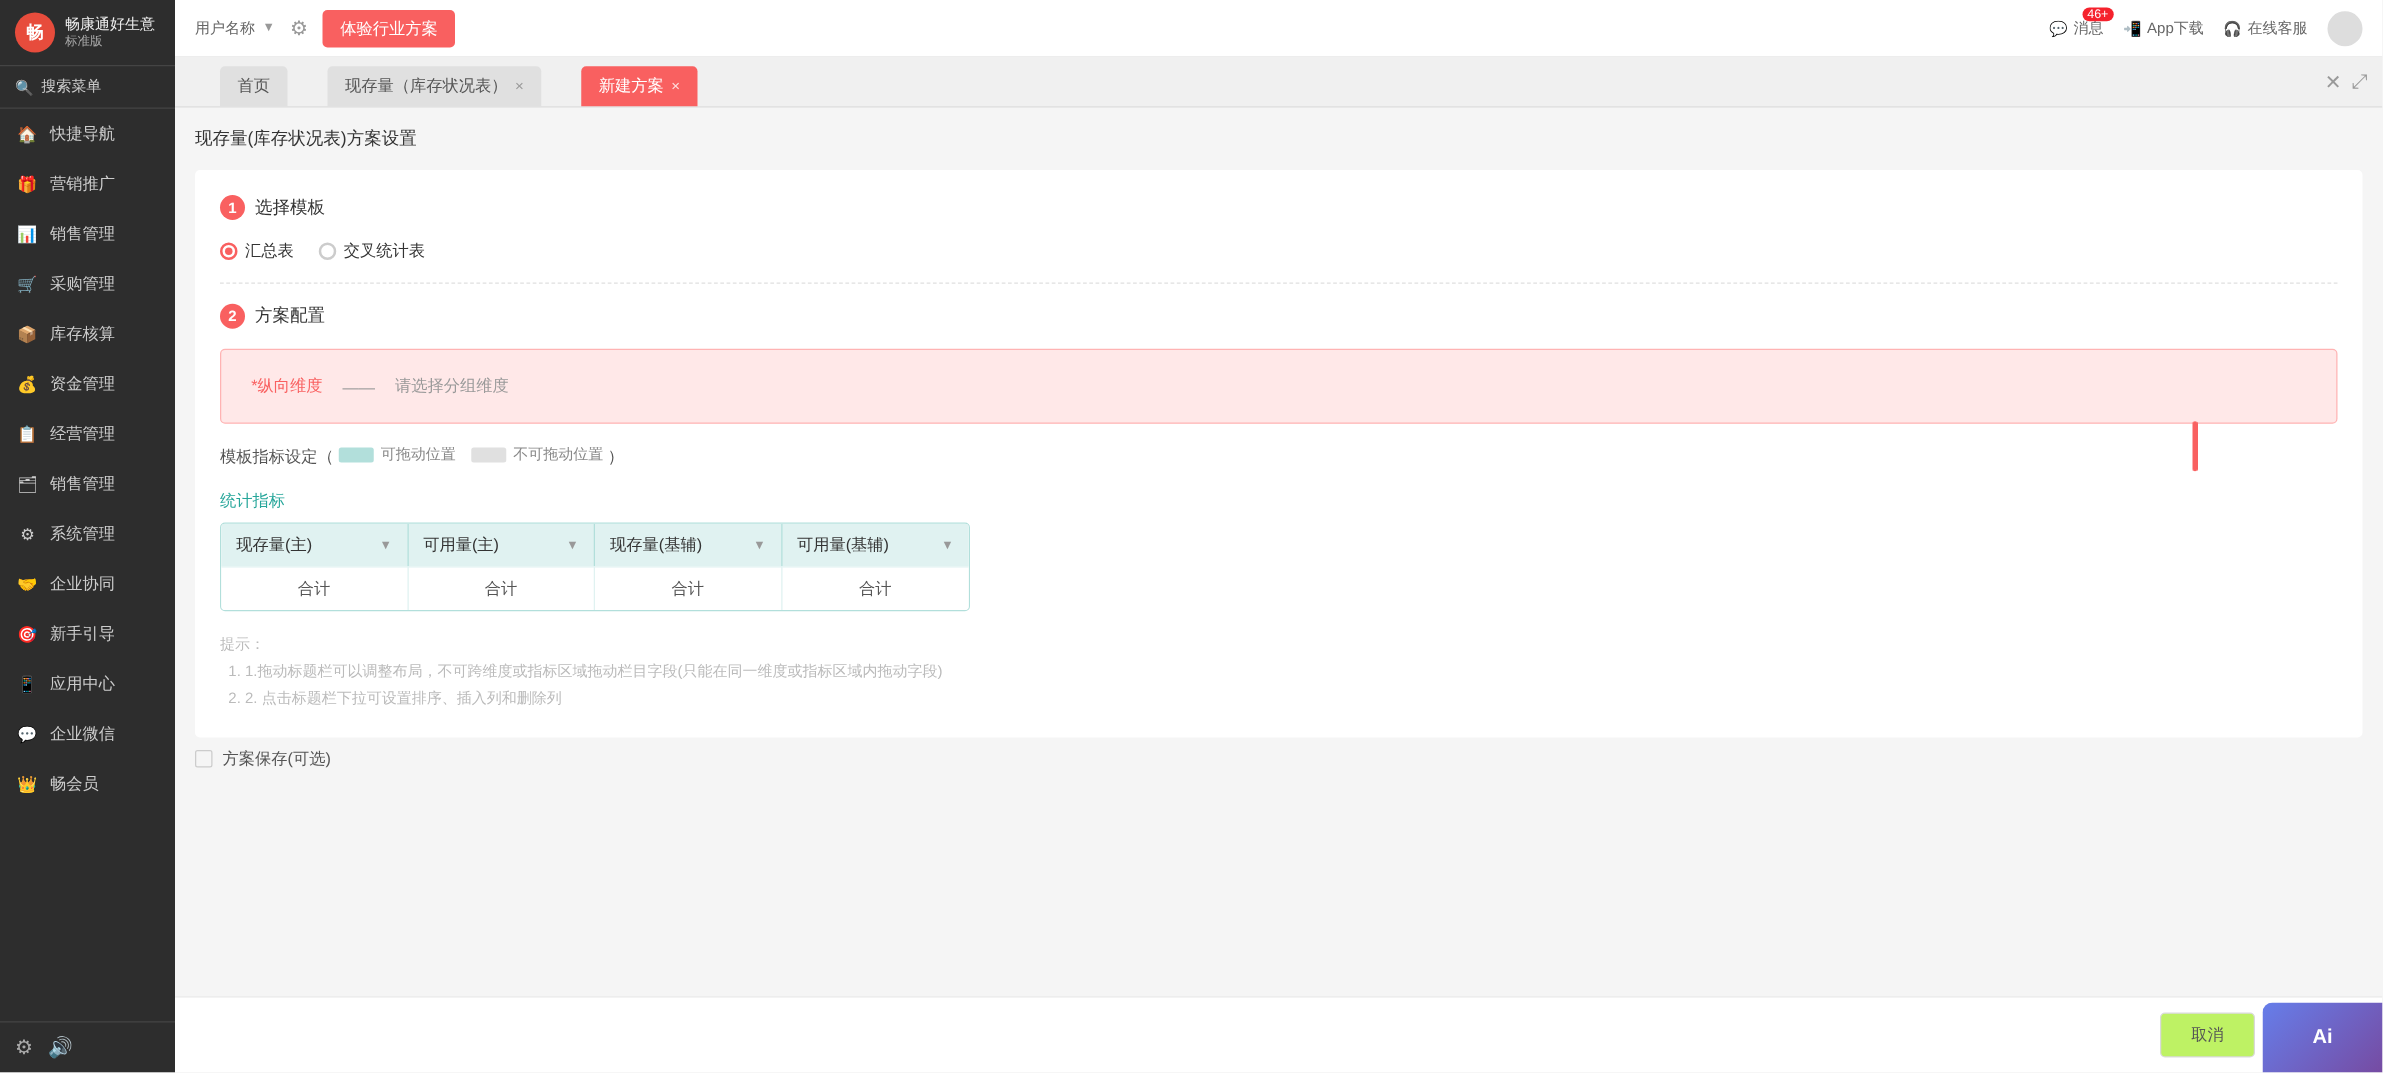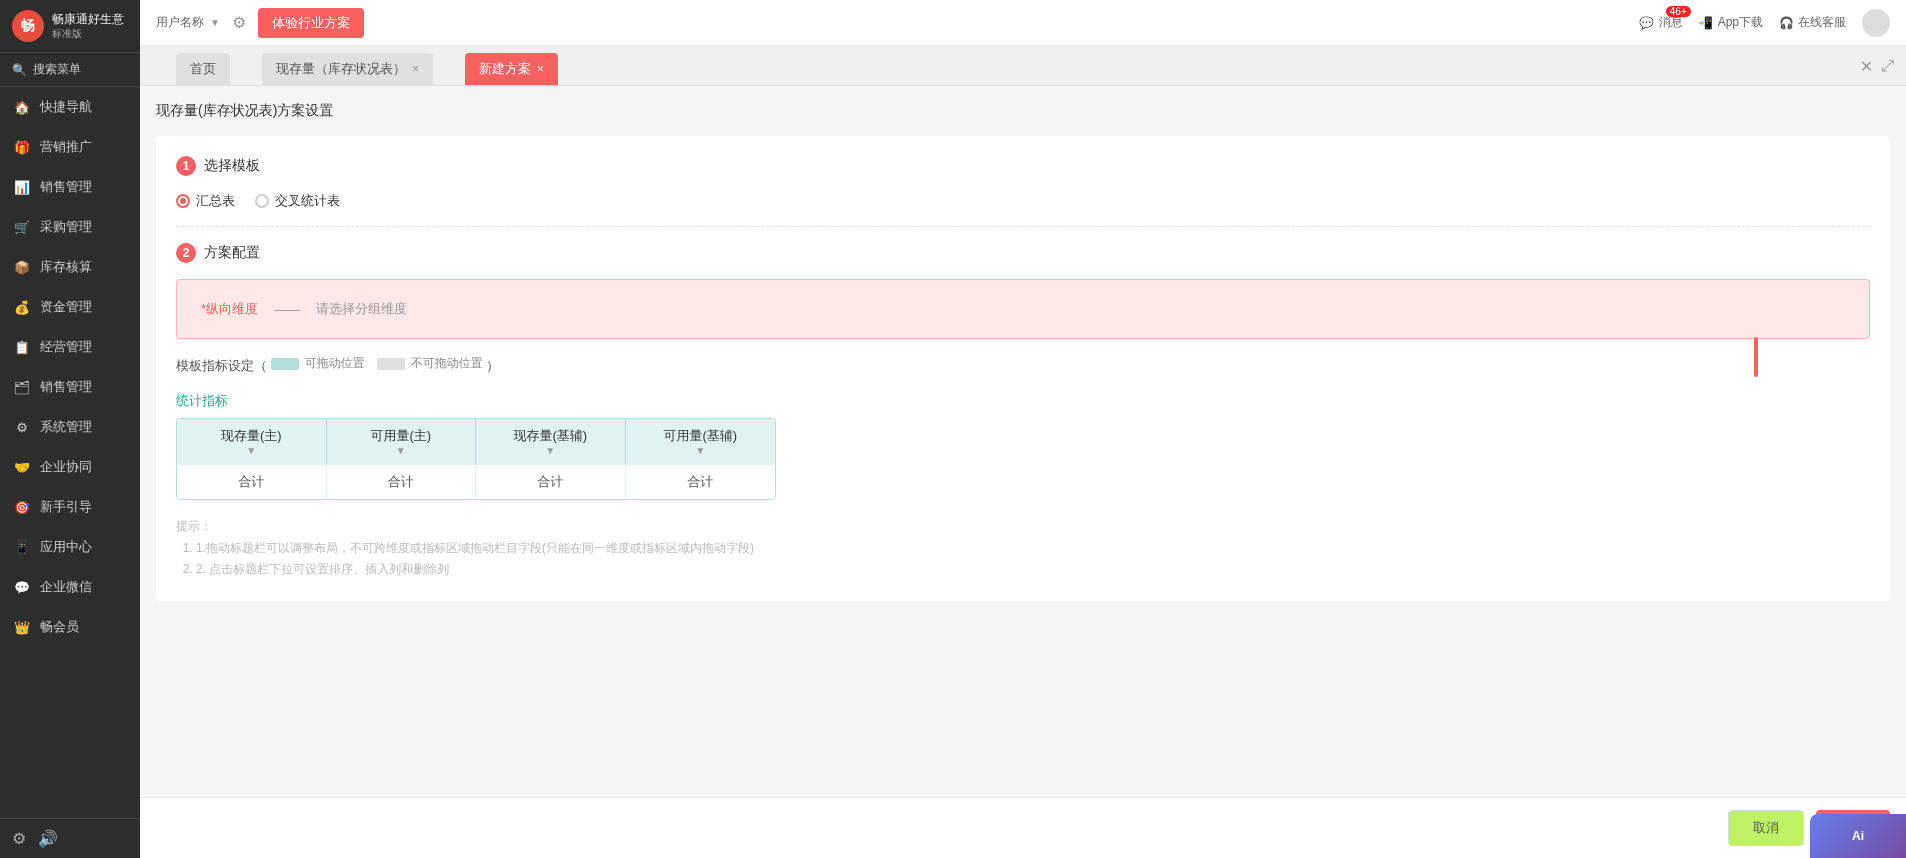--- a/index.html
+++ b/index.html
@@ -211,21 +211,21 @@
     }
     .stats-table-header {
       display: grid;
       grid-template-columns: repeat(4, 1fr);
       background: #e0f2f1;
     }
     .stats-col-header {
       padding: 8px 12px;
       display: flex; align-items: center; justify-content: space-between;
       border-right: 1px solid #b2dfdb;
-      font-size: 13px; color: #333; flex-direction: column;
+      font-size: 13px; color: #333;
     }
     .stats-col-header:last-child { border-right: none; }
     .stats-col-header .chevron { color: #999; font-size: 10px; cursor: pointer; }
 
     .stats-table-body {
       display: grid;
       grid-template-columns: repeat(4, 1fr);
       background: #fff;
     }
     .stats-cell {
@@ -294,25 +294,25 @@
       background: #f96060;
       border-radius: 2px;
     }
 
     
     .ai-btn {
       position: fixed;
       right: 0;
       bottom: 0;
       width: 96px;
-      height: 44px;
+      height: 56px;
       background: linear-gradient(135deg, #667eea, #764ba2);
       color: white;
       display: flex; align-items: center; justify-content: center;
-      font-size: 12px; font-weight: bold;
+      font-size: 16px; font-weight: bold;
       cursor: pointer;
       border-radius: 8px 0 0 0;
     }
   </style>
 </head>
 <body>
 
 <div class="sidebar">
   <div class="sidebar-header">
     <div class="sidebar-logo">
@@ -525,20 +525,24 @@
       <div class="tips">
         <div>提示：</div>
         <ol>
           <li>1.拖动标题栏可以调整布局，不可跨维度或指标区域拖动栏目字段(只能在同一维度或指标区域内拖动字段)</li>
           <li>2. 点击标题栏下拉可设置排序、插入列和删除列</li>
         </ol>
       </div>
 
     </div>
 
+    <div class="save-option">
+      <div class="checkbox"></div>
+      <span>方案保存(可选)</span>
+    </div>
 
   </div>
 
   <div class="page-footer">
     <button class="btn-cancel">取消</button>
     <button class="btn-query">查询</button>
   </div>
 
 </div>
 

